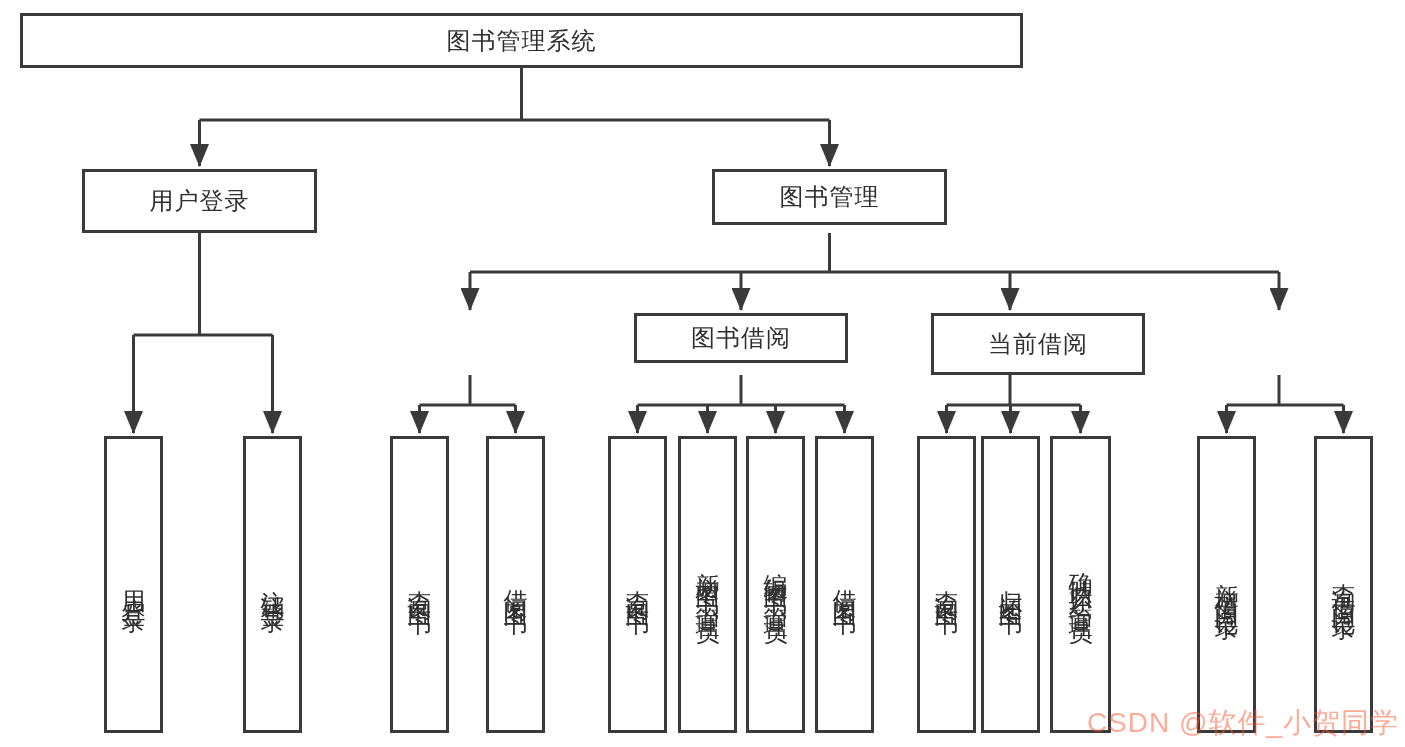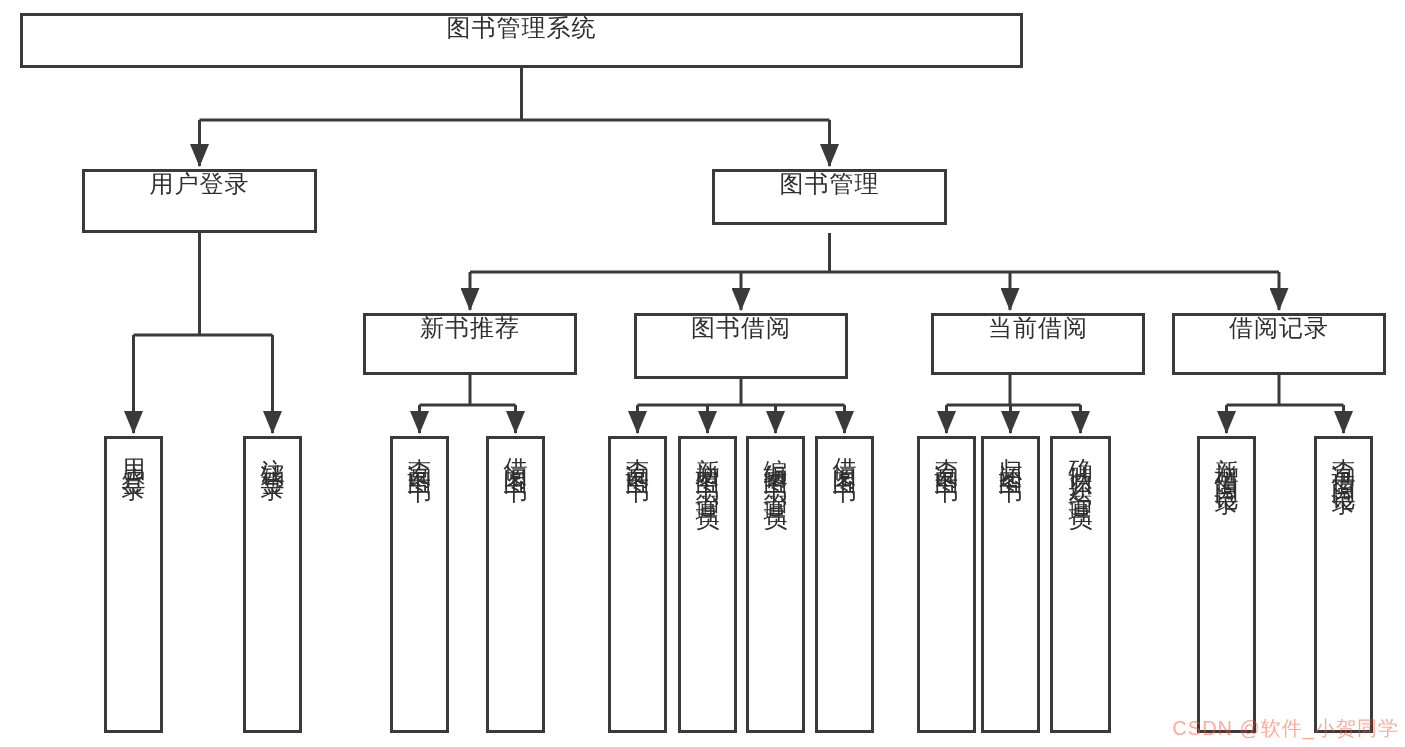--- a/index.html
+++ b/index.html
@@ -3,48 +3,48 @@
 <meta charset="utf-8">
 <style>
   html,body{margin:0;padding:0;background:#fff;}
   #stage{
     position:relative;width:1405px;height:747px;background:#ffffff;overflow:hidden;
     font-family:"Liberation Sans","DejaVu Sans",sans-serif;color:#2f2f2f;
   }
   #connectors{position:absolute;left:0;top:0;width:1405px;height:747px;}
   .node{
     position:absolute;box-sizing:border-box;background:#ffffff;
-    border:3px solid #3a3a3a;display:flex;align-items:flex-start;justify-content:center;
+    border:3px solid #3a3a3a;display:flex;align-items:center;justify-content:center;
     font-size:24px;line-height:1;white-space:nowrap;z-index:2;
   }
   .node span{letter-spacing:1px;}
   .vert span{
     writing-mode:vertical-rl;text-orientation:mixed;
     letter-spacing:7px;white-space:normal;line-height:1;
   }
   
   .n-root{left:20px;top:13px;width:1003px;height:55px;}
   
   .n-userlogin{left:82px;top:169px;width:235px;height:64px;}
   .n-bookmgmt{left:712px;top:169px;width:235px;height:56px;}
   
   .n-newbook{left:363px;top:313px;width:214px;height:62px;}
-  .n-borrow{left:634px;top:313px;width:214px;height:66px;}
+  .n-borrow{left:634px;top:313px;width:214px;height:50px;}
   .n-current{left:903px;top:313px;width:214px;height:62px;margin-left:28px;}
   .n-records{left:1172px;top:313px;width:214px;height:62px;}
   
   .leaf{top:436px;width:59px;height:297px;}
   .l-1a{left:104px;} .l-1b{left:243px;}
   .l-2a{left:390px;} .l-2b{left:486px;}
   .l-3a{left:608px;} .l-3b{left:678px;} .l-3c{left:746px;} .l-3d{left:815px;}
   .l-4a{left:917px;} .l-4b{left:981px;} .l-4c{left:1050px;width:61px;}
   .l-5a{left:1197px;} .l-5b{left:1314px;}
   #watermark{
     position:absolute;right:6px;bottom:5px;z-index:3;
-    font-size:20px;letter-spacing:1px;color:rgba(252,85,49,0.5);
+    font-size:28px;letter-spacing:1px;color:rgba(252,85,49,0.5);
   }
 </style>
 </head>
 <body>
 
 <div id="stage">
 
   <svg id="connectors" viewBox="0 0 1405 747" xmlns="http://www.w3.org/2000/svg">
     <defs>
       <marker id="ah" viewBox="0 0 23 19" markerWidth="23" markerHeight="19" refX="22" refY="9.5" orient="auto" markerUnits="userSpaceOnUse">
@@ -94,31 +94,25 @@
     <span>图书管理系统</span>
   </div>
 
   <div class="node n-userlogin">
     <span>用户登录</span>
   </div>
   <div class="node n-bookmgmt">
     <span>图书管理</span>
   </div>
 
-  <div class="node n-newbook">
-    <span>新书推荐</span>
-  </div>
   <div class="node n-borrow">
     <span>图书借阅</span>
   </div>
   <div class="node n-current">
     <span>当前借阅</span>
-  </div>
-  <div class="node n-records">
-    <span>借阅记录</span>
   </div>
 
   <div class="node vert leaf l-1a">
     <span>用户登录</span>
   </div>
   <div class="node vert leaf l-1b">
     <span>注销登录</span>
   </div>
 
   <div class="node vert leaf l-2a">

